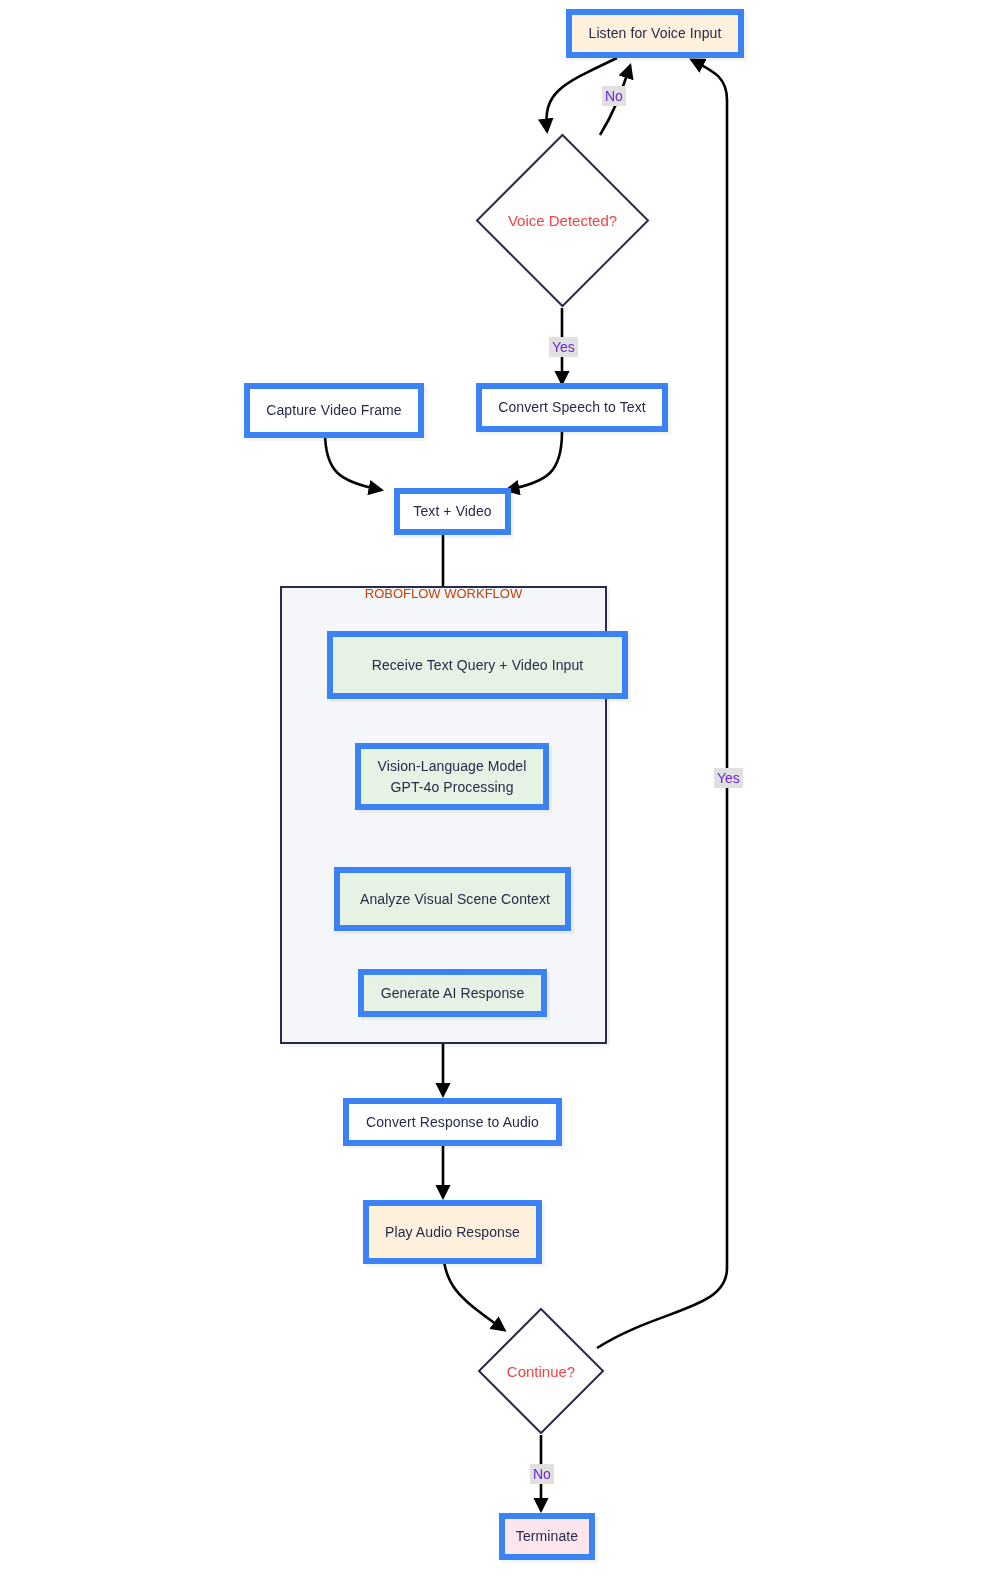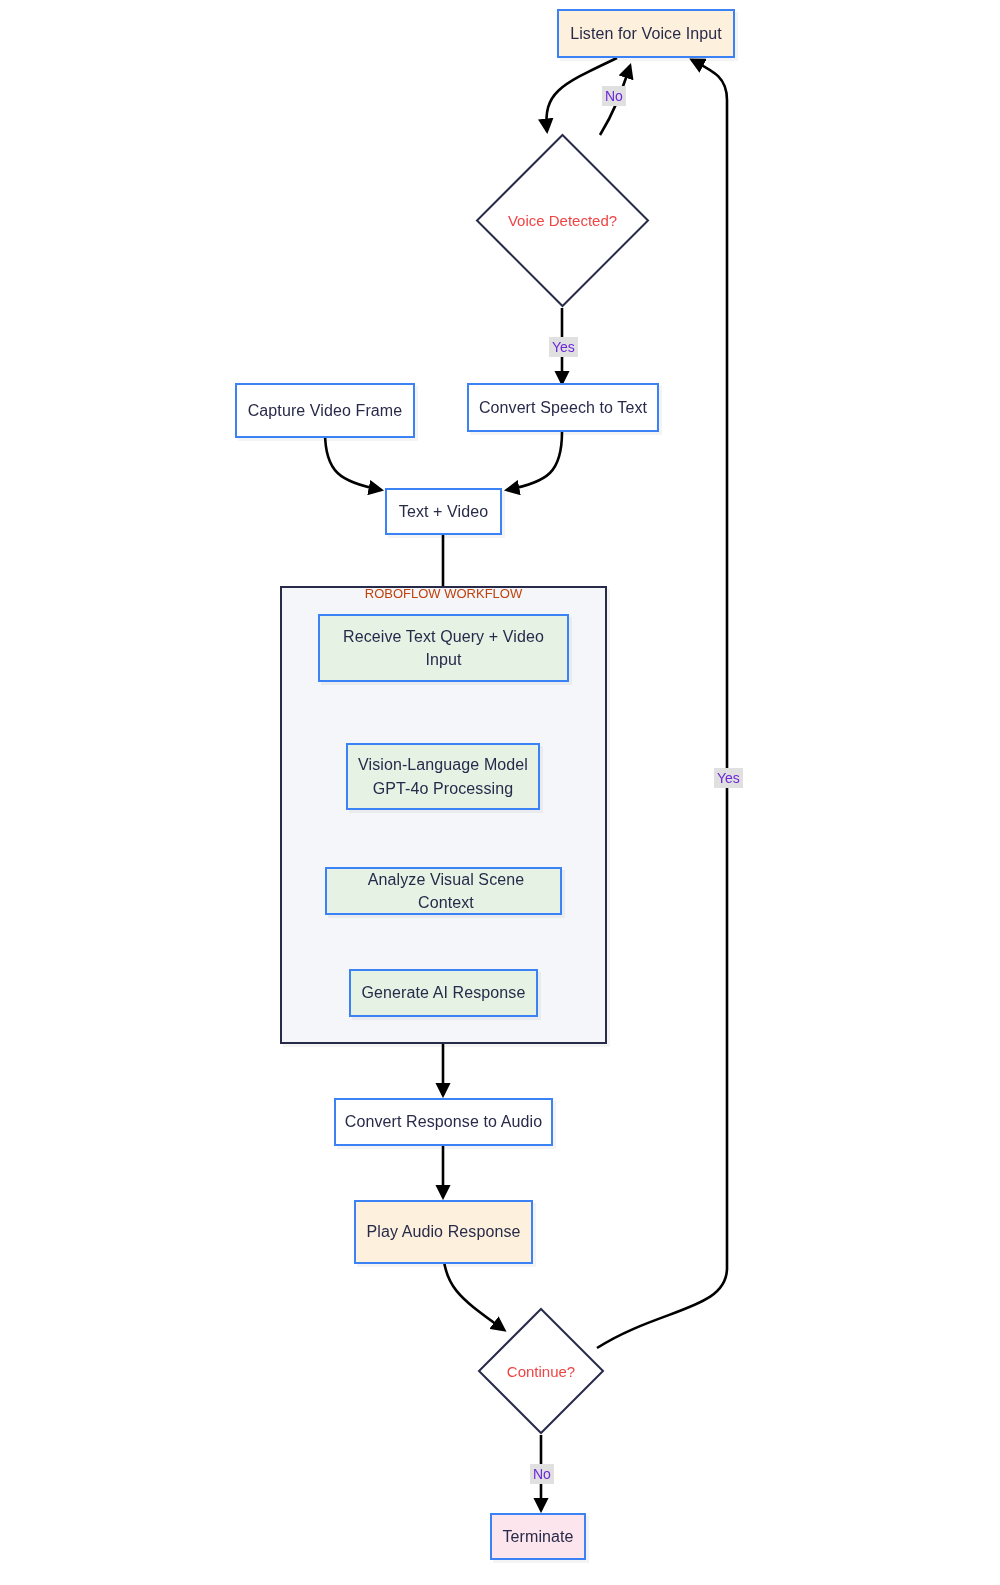--- a/index.html
+++ b/index.html
@@ -21,32 +21,33 @@
     position: absolute;
     left: 0;
     top: 0;
     width: 1000px;
     height: 1585px;
   }
   
   .node {
     position: absolute;
     box-sizing: border-box;
-    border: 2px solid #3b82f6;
+    border: 6px solid #3b82f6;
     display: flex;
     align-items: center;
     justify-content: center;
     text-align: center;
-    font-size: 16px;
+    font-size: 14px;
     line-height: 1.45;
     color: #282a4a;
     letter-spacing: 0.1px;
     box-shadow: 3px 3px 0 rgba(0,0,0,0.045);
     padding: 2px 8px;
     z-index: 3;
+    margin-left: 9px;
   }
   .node.plain  { background: #ffffff; }
   .node.warm   { background: #fdf1de; }
   .node.green  { background: #e5f2e4; }
   .node.pink   { background: #fce5ec; }
 
   
   .diamond-wrap {
     position: absolute;
     z-index: 3;
@@ -153,25 +154,25 @@
     </svg>
     <div class="diamond-label">Voice Detected?</div>
   </div>
 
   <div class="node plain" style="left:235px; top:383px; width:180px; height:55px;">Capture Video Frame</div>
 
   <div class="node plain" style="left:467px; top:383px; width:192px; height:49px;">Convert Speech to Text</div>
 
   <div class="node plain" style="left:385px; top:488px; width:117px; height:47px;">Text + Video</div>
 
-  <div class="node green" style="left:318px; top:614px; width:251px; height:68px;">Receive Text Query + Video Input</div>
+  <div class="node green" style="left:318px; top:631px; width:301px; height:68px;">Receive Text Query + Video Input</div>
 
   <div class="node green" style="left:346px; top:743px; width:194px; height:67px;">Vision-Language Model GPT-4o Processing</div>
 
-  <div class="node green" style="left:325px; top:867px; width:237px; height:48px;padding-left:13px;">Analyze Visual Scene Context</div>
+  <div class="node green" style="left:325px; top:867px; width:237px; height:64px;padding-left:13px;">Analyze Visual Scene Context</div>
 
   <div class="node green" style="left:349px; top:969px; width:189px; height:48px;">Generate AI Response</div>
 
   <div class="node plain" style="left:334px; top:1098px; width:219px; height:48px;">Convert Response to Audio</div>
 
   <div class="node warm" style="left:354px; top:1200px; width:179px; height:64px;">Play Audio Response</div>
 
   <div class="diamond-wrap" style="left:477px; top:1307px; width:128px; height:128px;">
     <svg width="128" height="128" viewBox="0 0 128 128">
       <polygon points="64,2 126,64 64,126 2,64" fill="#ffffff" stroke="#282a4a" stroke-width="2"></polygon>

